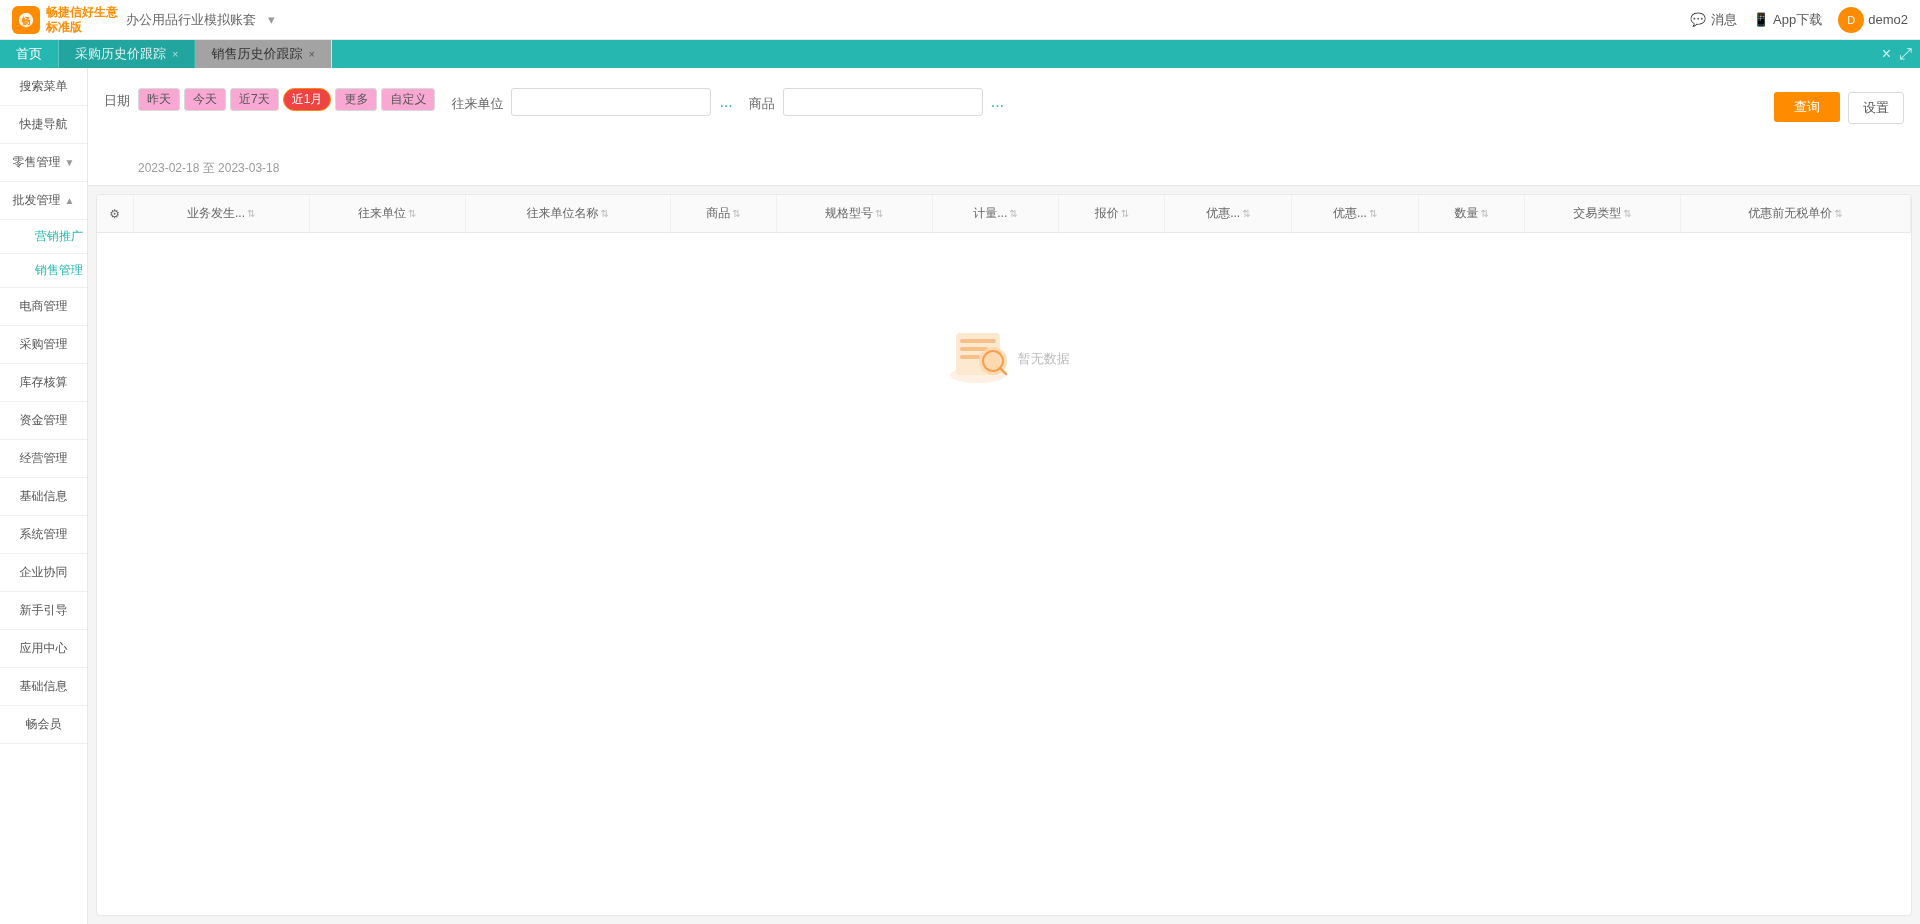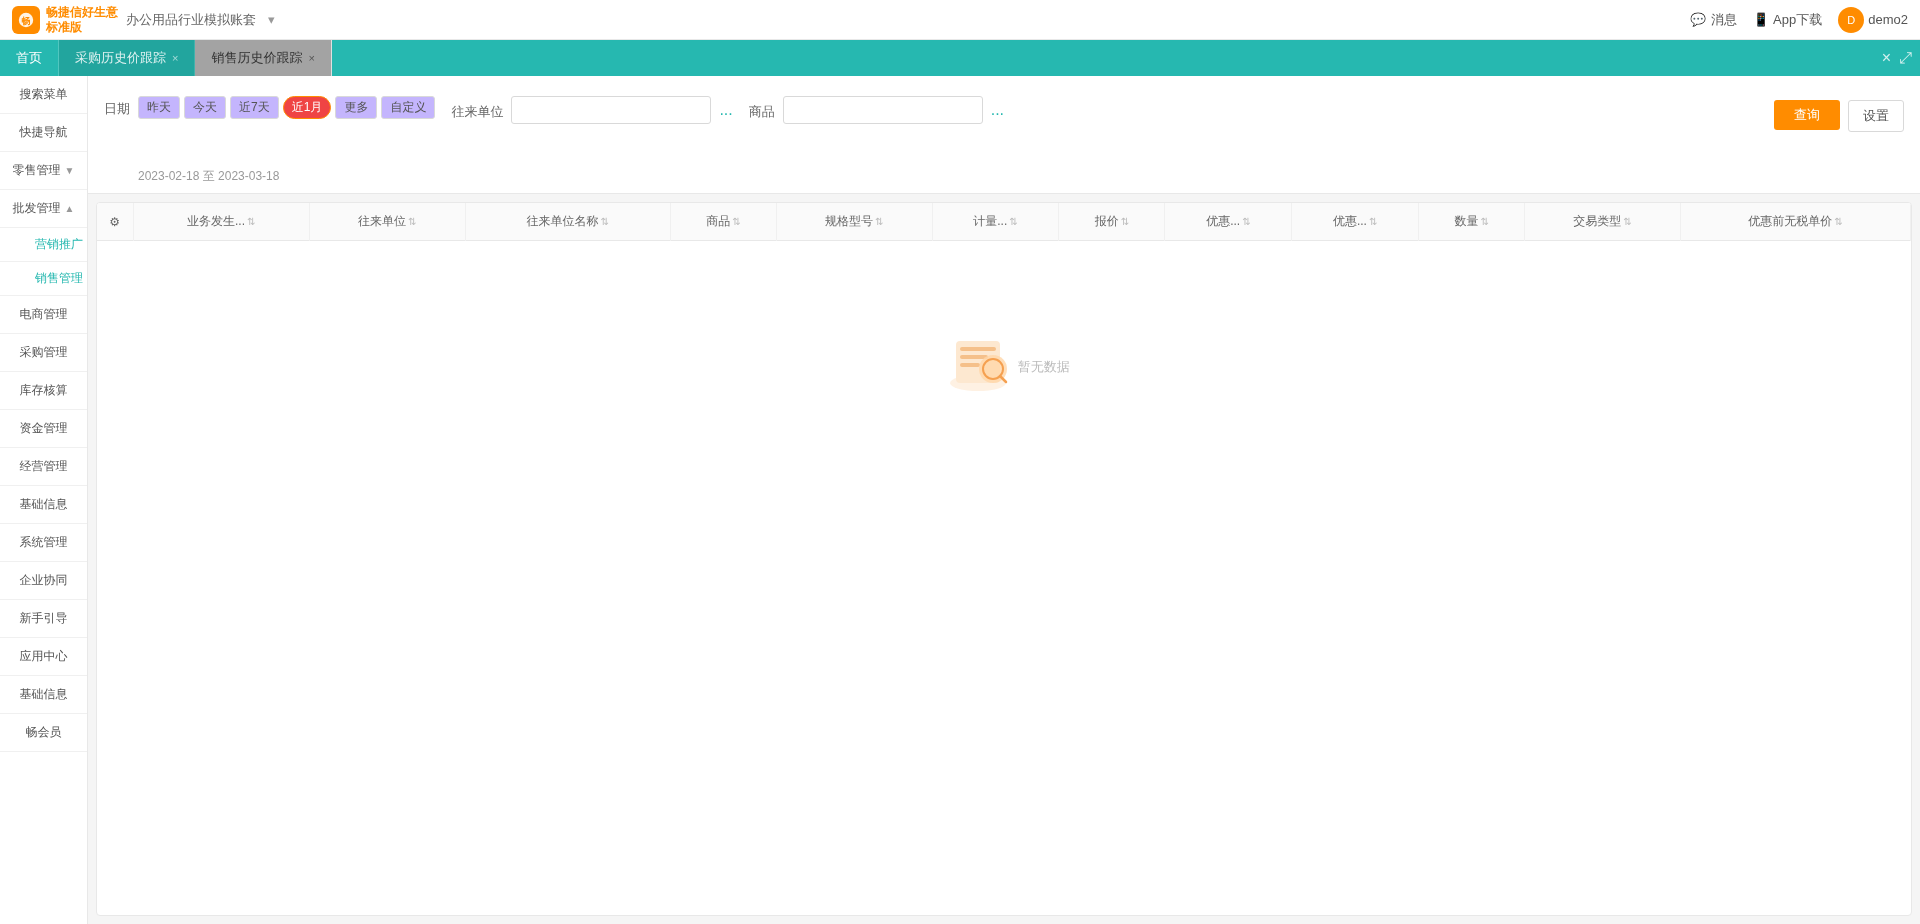--- a/index.html
+++ b/index.html
@@ -22,21 +22,21 @@
     .logo-icon svg { width: 18px; height: 18px; fill: white; }
     .logo-text { font-size: 12px; color: #ff8c00; font-weight: bold; line-height: 1.2; }
     .top-bar-title { font-size: 13px; color: #666; }
     .top-bar-dropdown { color: #999; margin-left: 4px; cursor: pointer; }
     .top-bar-right { display: flex; align-items: center; gap: 16px; }
     .top-bar-right-item { display: flex; align-items: center; gap: 4px; font-size: 13px; color: #555; cursor: pointer; }
     .avatar { width: 26px; height: 26px; border-radius: 50%; background: #ff8c00; display: flex; align-items: center; justify-content: center; color: white; font-size: 11px; }
 
     
     .tab-bar {
-      height: 36px;
+      height: 28px;
       background: #26b8b0;
       display: flex;
       align-items: stretch;
       flex-shrink: 0;
       padding-left: 0;
     }
     .tab-item {
       display: flex;
       align-items: center;
       padding: 0 16px;
@@ -141,21 +141,21 @@
       flex-wrap: wrap;
     }
     .filter-group { display: flex; align-items: flex-start; gap: 8px; }
     .filter-label { color: #666; font-size: 13px; padding-top: 4px; white-space: nowrap; }
     .filter-date-options { display: flex; flex-direction: column; gap: 4px; }
     .date-buttons { display: flex; gap: 4px; align-items: center; flex-wrap: wrap; }
     .date-btn {
       padding: 2px 8px;
       border: 1px solid #d9d9d9;
       border-radius: 3px;
-      background: #c4b5fd;
+      background: #f9a8d4;
       cursor: pointer;
       font-size: 12px;
       color: #555;
     }
     .date-btn.active { background: #ef4444; color: white; border-color: #ff8c00; border-radius: 12px; }
     .date-range-text { font-size: 12px; color: #999; margin-top: 45px; }
     .filter-input-group { display: flex; align-items: center; gap: 8px; }
     .filter-input {
       width: 200px;
       height: 28px;

